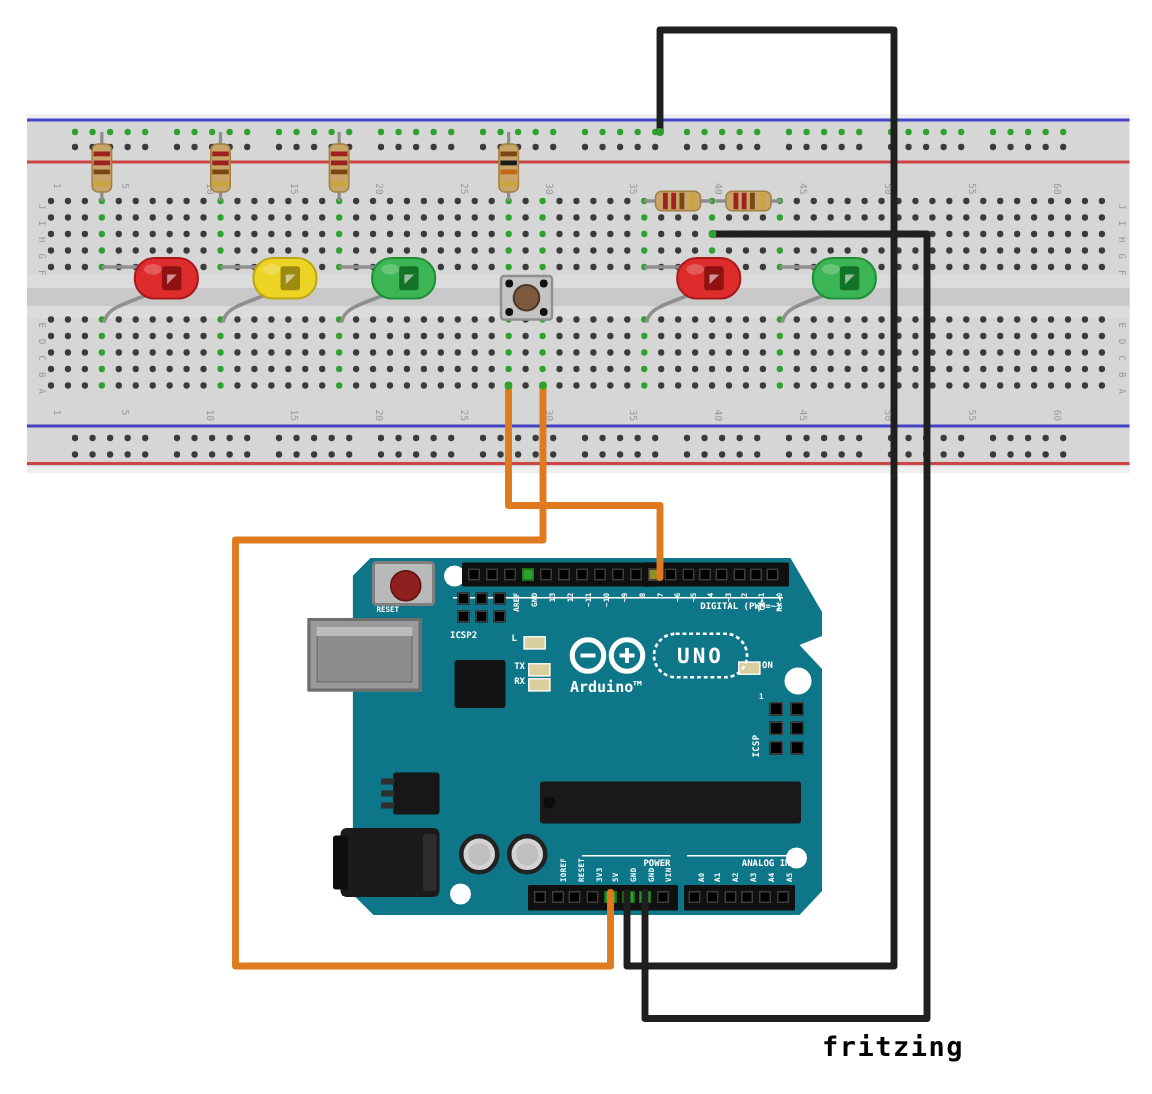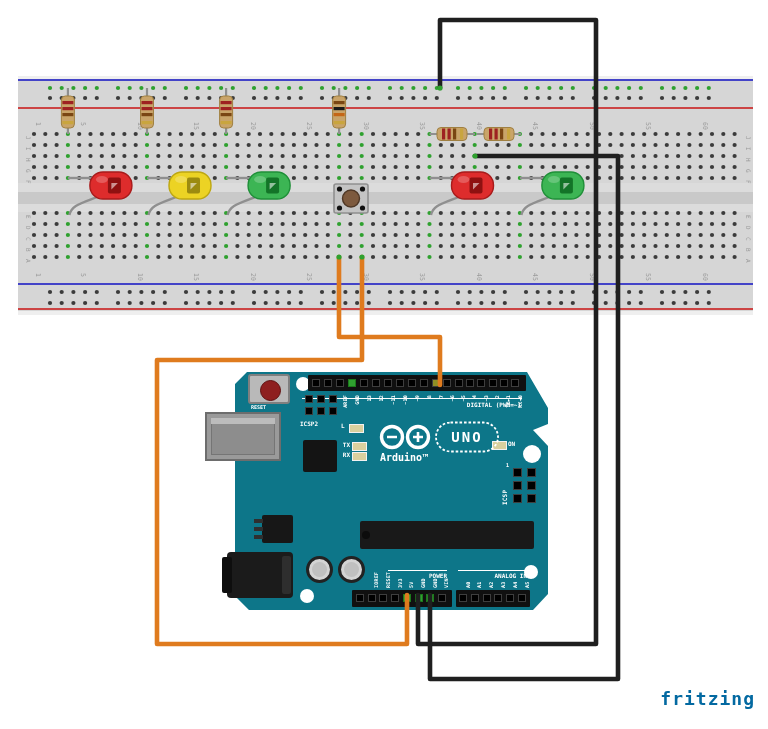--- a/index.html
+++ b/index.html
@@ -25,22 +25,22 @@
   #usb{position:absolute;left:205px;top:412px;width:76px;height:49px;background:#9a9a9a;border:2px solid #6d6d6d;box-sizing:border-box;}
   #usb .inner{position:absolute;left:4px;top:4px;right:4px;bottom:4px;background:#8d8d8d;border:1px solid #757575;}
   #usb .shine{position:absolute;left:4px;top:4px;right:4px;height:6px;background:#bcbcbc;}
   #jack{position:absolute;left:227px;top:552px;width:66px;height:46px;background:#1b1b1b;border-radius:4px;}
   #jack .cap{position:absolute;left:-5px;top:5px;width:10px;height:36px;background:#0e0e0e;border-radius:2px;}
   #jack .face{position:absolute;right:2px;top:4px;width:9px;height:38px;background:#2e2e2e;border-radius:2px;}
   
   #overlay{position:absolute;left:0;top:0;width:768px;height:729px;pointer-events:none;}
   .bb-num{font:6.5px "DejaVu Sans Mono",monospace;fill:#9a9a9a;}
   .bb-letter{font:6px "DejaVu Sans Mono",monospace;fill:#9a9a9a;}
-  #watermark{position:absolute;left:560px;top:688px;width:195px;text-align:right;
-             font:bold 18px "DejaVu Sans Mono",monospace;color:#0369a1;letter-spacing:1px;}
+  #watermark{position:absolute;left:548px;top:688px;width:195px;text-align:left;
+             font:bold 18px "DejaVu Sans Mono",monospace;color:#000000;letter-spacing:1px;}
 </style>
 </head>
 <body>
 
 <div id="stage">
 
   <div id="breadboard">
     <div class="bb-strip" style="top:0;height:4px;background:#efefef;"></div>
     <div class="bb-strip" style="top:3px;height:2.2px;background:#4343c8;"></div>
     <div class="bb-strip" style="top:31px;height:2.2px;background:#cc4444;"></div>

